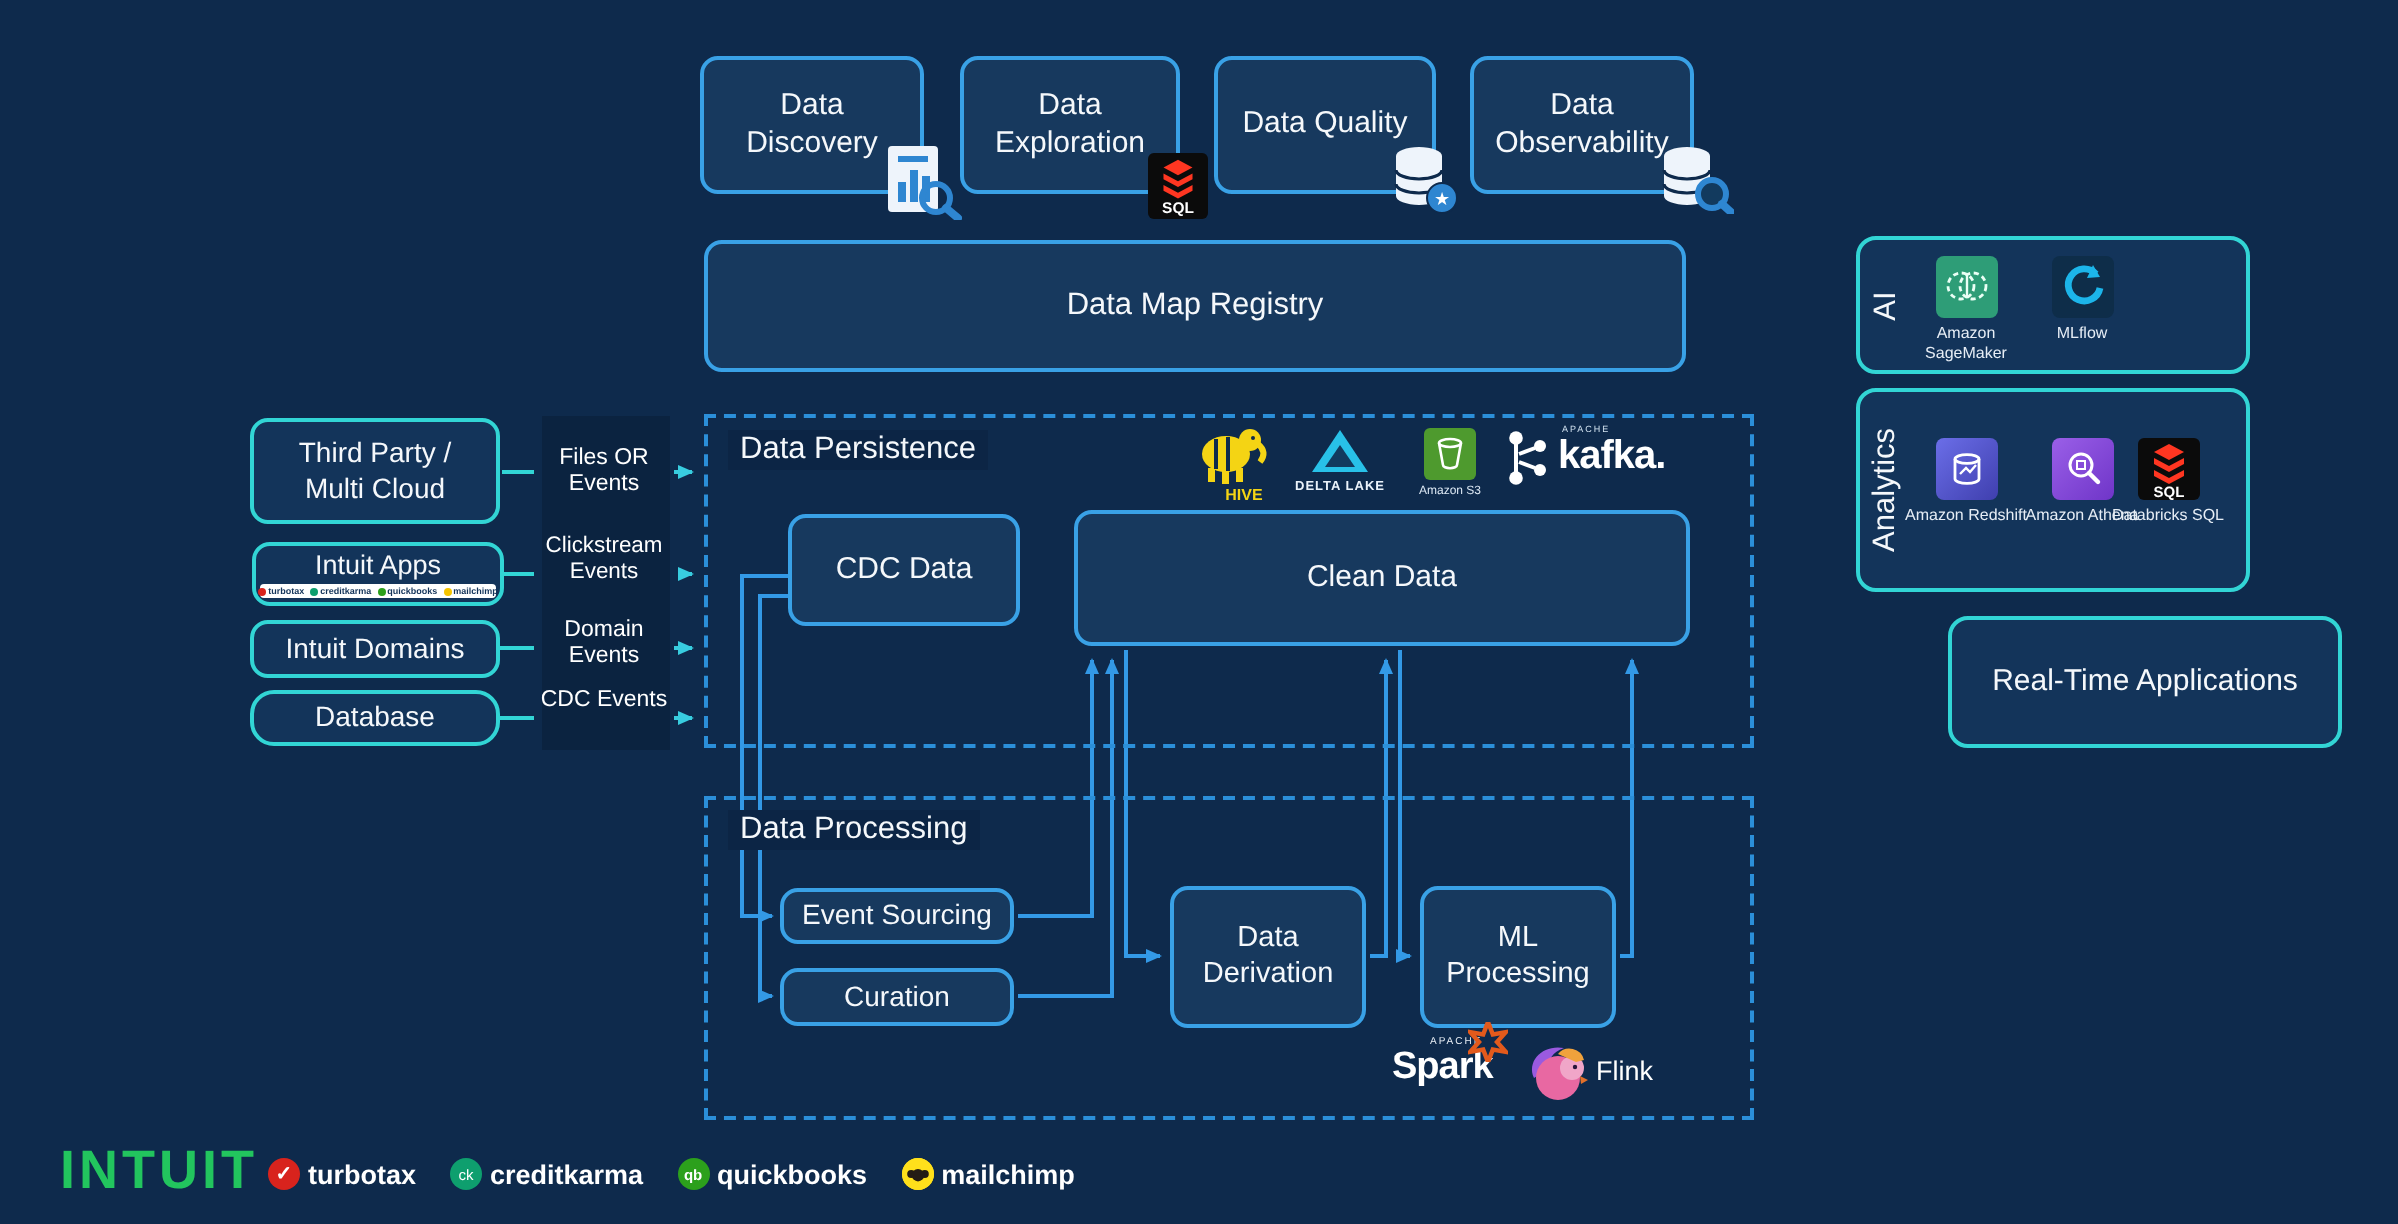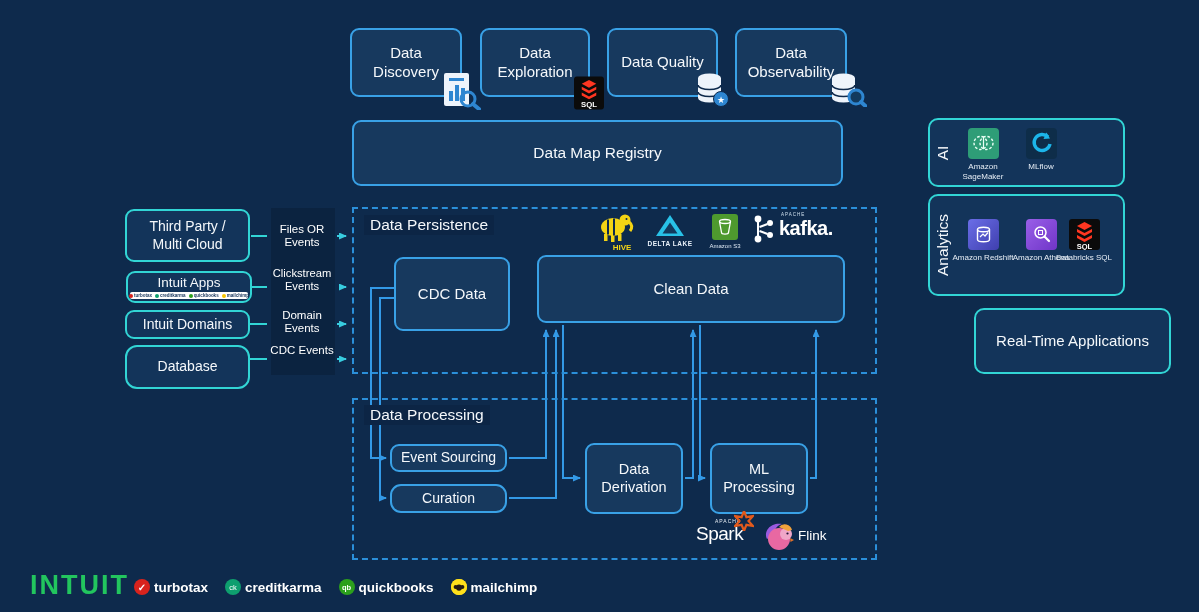--- a/index.html
+++ b/index.html
@@ -23,48 +23,48 @@
   #svc2{left:607px;top:28px;width:111px;height:69px;font-size:15px;padding:0 8px;}
   #svc3{left:735px;top:28px;width:112px;height:69px;font-size:15px;padding:0 8px;}
   #icon-discovery{left:441px;top:72px;}
   #icon-dbsql-top{left:574px;top:76px;}
   #icon-quality{left:695px;top:72px;}
   #icon-observability{left:829px;top:72px;}
   #registry{left:352px;top:120px;width:491px;height:66px;font-size:15.5px;}
   
   #persistence{left:352px;top:207px;width:525px;height:167px;}
   #persistence-title{left:364px;top:215px;}
-  #cdc{left:394px;top:257px;width:116px;height:74px;font-size:15px;}
+  #cdc{left:394px;top:257px;width:116px;height:56px;font-size:15px;}
   #clean{left:537px;top:255px;width:308px;height:68px;font-size:15px;}
   .techlabel{position:absolute;text-align:center;color:#eaf2fa;font-weight:700;}
   #hive{left:596px;top:211px;}        #hive-label{left:604px;top:243px;width:36px;font-size:8px;color:#f4d414;}
   #delta{left:655px;top:214px;}       #delta-label{left:641px;top:240px;width:58px;font-size:6.5px;letter-spacing:.5px;}
   #s3{left:712px;top:214px;}          #s3-label{left:705px;top:243px;width:40px;font-size:6px;font-weight:400;color:#dce8f4;}
   #kafka-glyph{left:752px;top:214px;}
   #kafka-text{left:779px;top:213px;position:absolute;line-height:1;}
   #kafka-super{font-size:4.5px;color:#cfe0ee;letter-spacing:1px;display:block;margin-left:2px;}
   #kafka-word{font-size:20px;font-weight:700;color:#fff;letter-spacing:-.5px;}
   
   #processing{left:352px;top:398px;width:525px;height:162px;}
   #processing-title{left:364px;top:405px;}
   #es{left:390px;top:444px;width:117px;height:28px;font-size:14px;}
-  #cur{left:390px;top:484px;width:117px;height:29px;font-size:14px;border-radius:11px;}
+  #cur{left:390px;top:484px;width:117px;height:29px;font-size:14px;}
   #dd{left:585px;top:443px;width:98px;height:71px;font-size:14.5px;padding:0 10px;}
   #ml{left:710px;top:443px;width:98px;height:71px;font-size:14.5px;padding:0 10px;}
   #spark{left:694px;top:515px;position:absolute;}
   #spark-super{position:absolute;left:21px;top:3px;font-size:5px;letter-spacing:1px;color:#e8eef5;}
-  #spark-word{position:absolute;left:2px;top:8px;font-size:19px;font-weight:400;color:#fff;letter-spacing:-.5px;}
+  #spark-word{position:absolute;left:2px;top:8px;font-size:19px;font-weight:700;color:#fff;letter-spacing:-.5px;}
   #spark-star{position:absolute;left:40px;top:-4px;}
   #flink{left:762px;top:518px;position:absolute;}
   #flink-label{left:798px;top:528px;position:absolute;font-size:13.5px;color:#fff;}
   
   #src0{left:125px;top:209px;width:125px;height:53px;font-size:14px;padding:0 6px;text-align:center;}
   #src1{left:126px;top:271px;width:126px;height:32px;font-size:13.5px;flex-direction:column;padding:2px 4px;}
   #src2{left:125px;top:310px;width:125px;height:29px;font-size:14px;}
-  #src3{left:125px;top:345px;width:125px;height:44px;font-size:14px;border-radius:12px;}
+  #src3{left:125px;top:345px;width:125px;height:28px;font-size:14px;border-radius:12px;}
   .apps-pill{background:#fff;border-radius:2px;display:flex;gap:3px;align-items:center;
              justify-content:center;padding:1px 3px;margin-top:1px;width:112px;}
   .pill-item{display:flex;align-items:center;gap:1px;font-size:4.5px;color:#14345a;font-weight:700;}
   .pill-dot{width:4px;height:4px;border-radius:50%;flex:none;}
   #flow0{left:268px;top:223px;width:68px;}
   #flow1{left:265px;top:267px;width:74px;font-size:11.2px;}
   #flow2{left:268px;top:309px;width:68px;}
   #flow3{left:268px;top:344px;width:68px;}
   
   #ai-box{left:928px;top:118px;width:197px;height:69px;border-radius:10px;}

